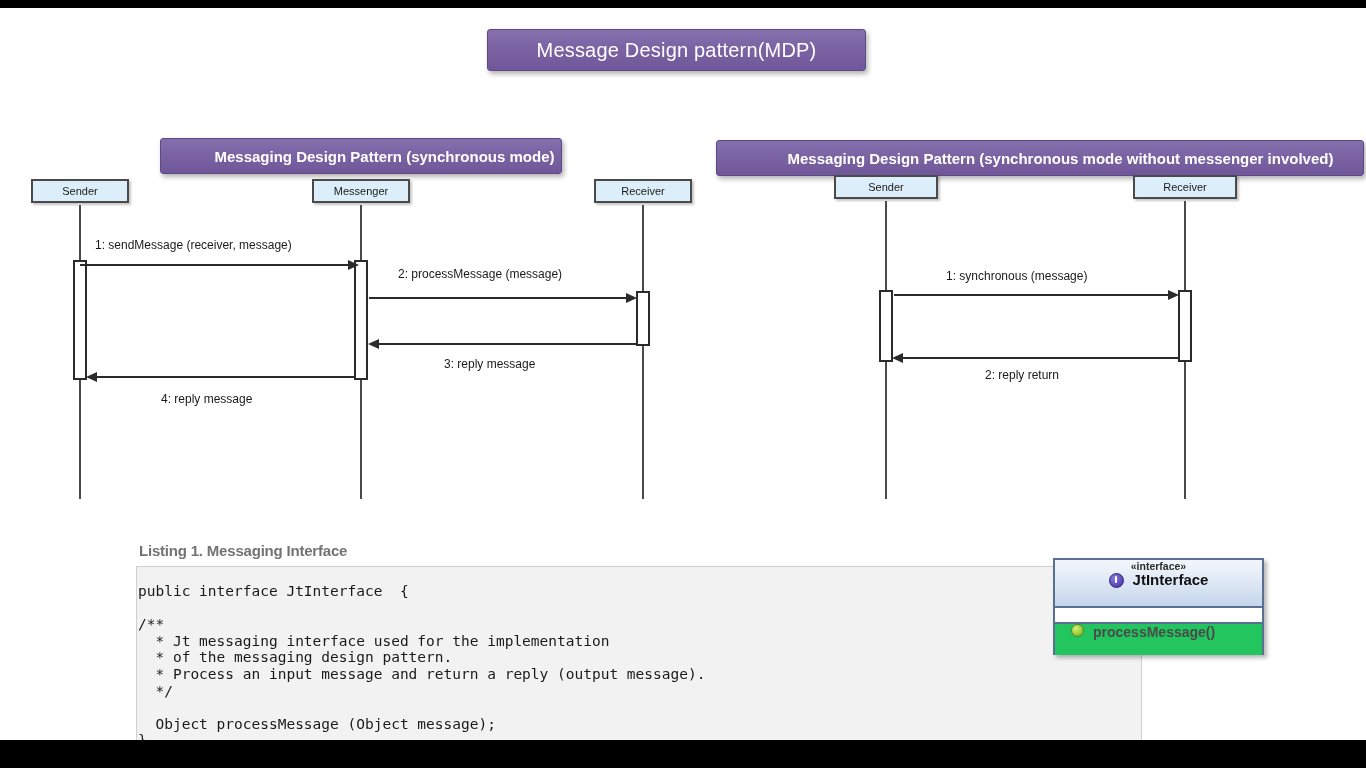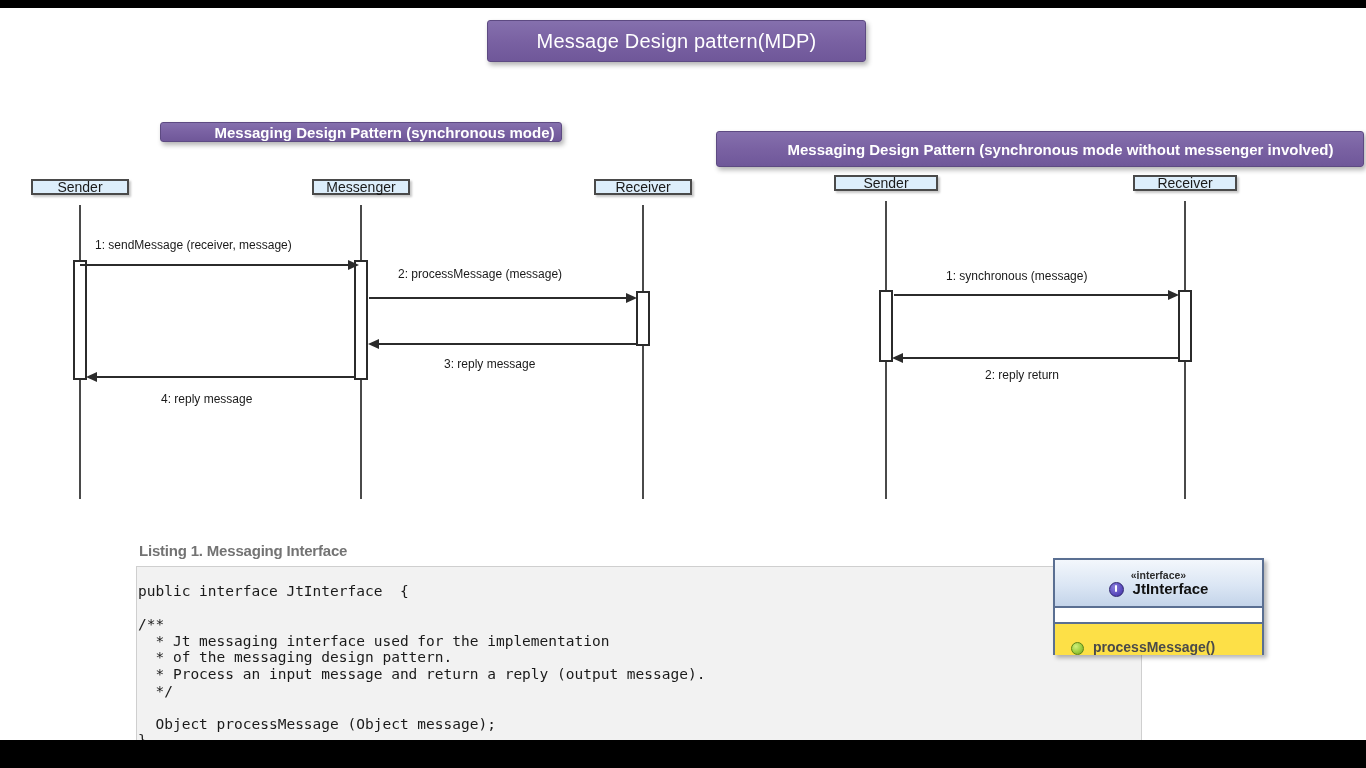--- a/index.html
+++ b/index.html
@@ -36,35 +36,36 @@
     background: linear-gradient(180deg, #8570ad 0%, #7a62a3 48%, #6f5799 100%);
     border: 1px solid #5d4a82;
     border-radius: 3px;
     color: #ffffff;
     display: flex;
     align-items: center;
     justify-content: center;
     box-shadow: 2px 3px 5px rgba(0,0,0,0.30);
     box-sizing: border-box;
     text-align: center;
+    margin-top: 9px;
   }
   #main-title {
     left: 487px;
     top: 12px;
     width: 379px;
     height: 42px;
     font-size: 20px;
     font-weight: 400;
     letter-spacing: 0.2px;
   }
   #left-banner {
     left: 160px;
-    top: 114px;
+    top: 121px;
     width: 402px;
-    height: 20px;
+    height: 36px;
     font-size: 15px;
     font-weight: bold;
     padding-left: 47px;
   }
   #right-banner {
     left: 716px;
     top: 123px;
     width: 648px;
     height: 36px;
     font-size: 15px;
@@ -77,24 +78,24 @@
     position: absolute;
   }
   .actor-box {
     position: absolute;
     background: #ddeefb;
     border: 2px solid #4a4a4a;
     box-shadow: 2px 2px 2px rgba(0,0,0,0.22);
     display: flex;
     align-items: center;
     justify-content: center;
-    font-size: 14px;
+    font-size: 11px;
     color: #1a1a1a;
     box-sizing: border-box;
-    height: 16px;
+    height: 24px;
   }
   .lifeline {
     position: absolute;
     width: 2px;
     background: #4a4a4a;
   }
   .activation {
     position: absolute;
     width: 14px;
     background: #ffffff;
@@ -166,21 +167,20 @@
     box-shadow: 3px 3px 4px rgba(0,0,0,0.28);
     box-sizing: border-box;
   }
   #uml-header {
     height: 48px;
     background: linear-gradient(180deg, #f3f7fc 0%, #dbe6f4 55%, #c4d4ea 100%);
     border-bottom: 2px solid #5a6f92;
     display: flex;
     flex-direction: column;
     align-items: center;
-    justify-content: center;
     box-sizing: border-box;
   }
   #uml-stereotype {
     font-size: 10.5px;
     color: #2b2b2b;
     line-height: 12px;
     font-weight: bold;
   }
   #uml-name-row {
     display: flex;
@@ -209,23 +209,23 @@
     background: #ffffff;
     border-radius: 1px;
   }
   #uml-attrs {
     height: 14px;
     border-bottom: 2px solid #5a6f92;
     background: #ffffff;
   }
   #uml-ops {
     height: 31px;
-    background: #fde047;
-    display: flex;
-    align-items: flex-end;
+    background: #22c55e;
+    display: flex;
+    align-items: flex-start;
     padding-left: 16px;
     gap: 9px;
     box-sizing: border-box;
   }
   .op-glyph {
     width: 11px; height: 11px; border-radius: 50%;
     background: radial-gradient(circle at 35% 32%, #d2f07a 0%, #9ccd3e 55%, #6f9c22 100%);
     border: 1px solid #5c8418;
     flex: none;
   }

